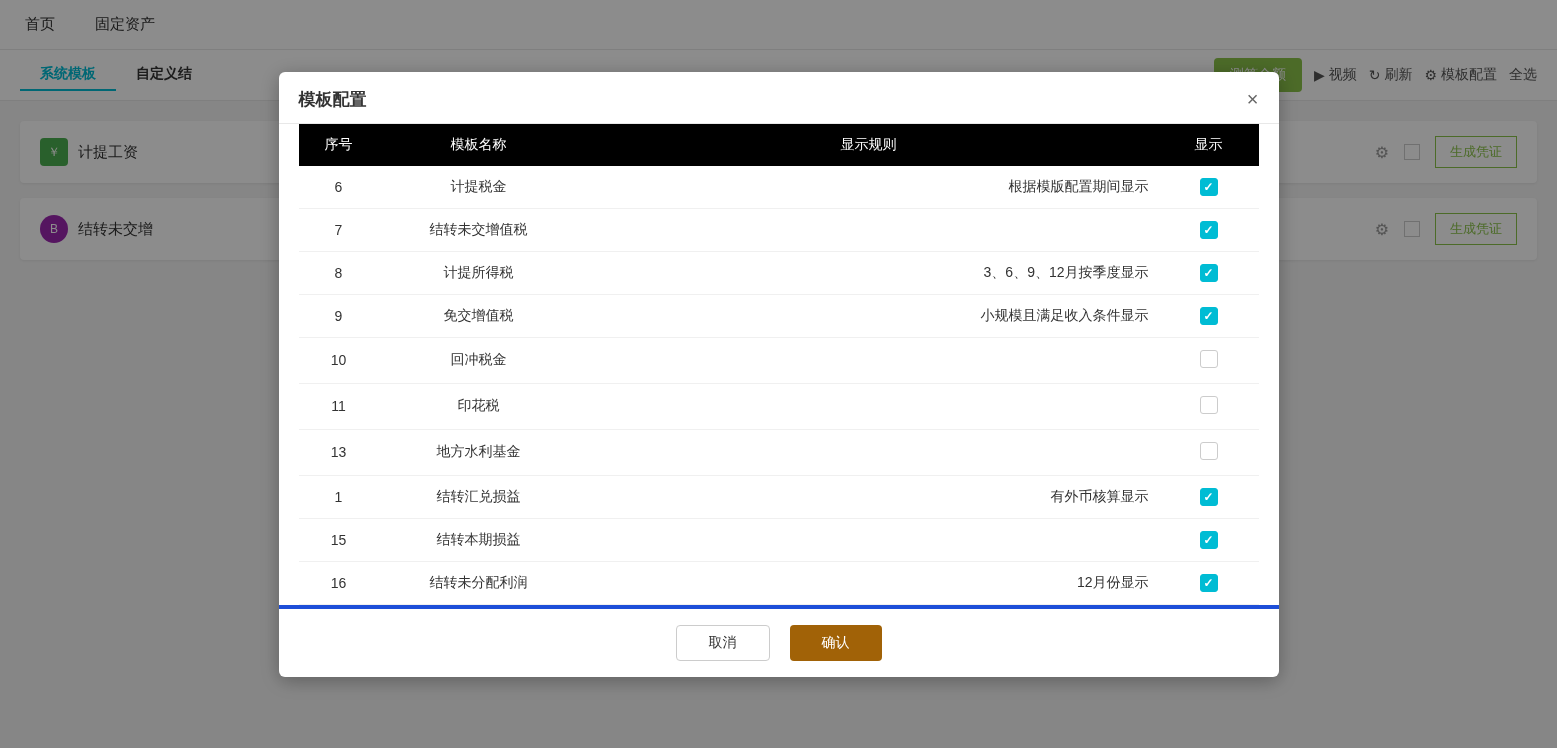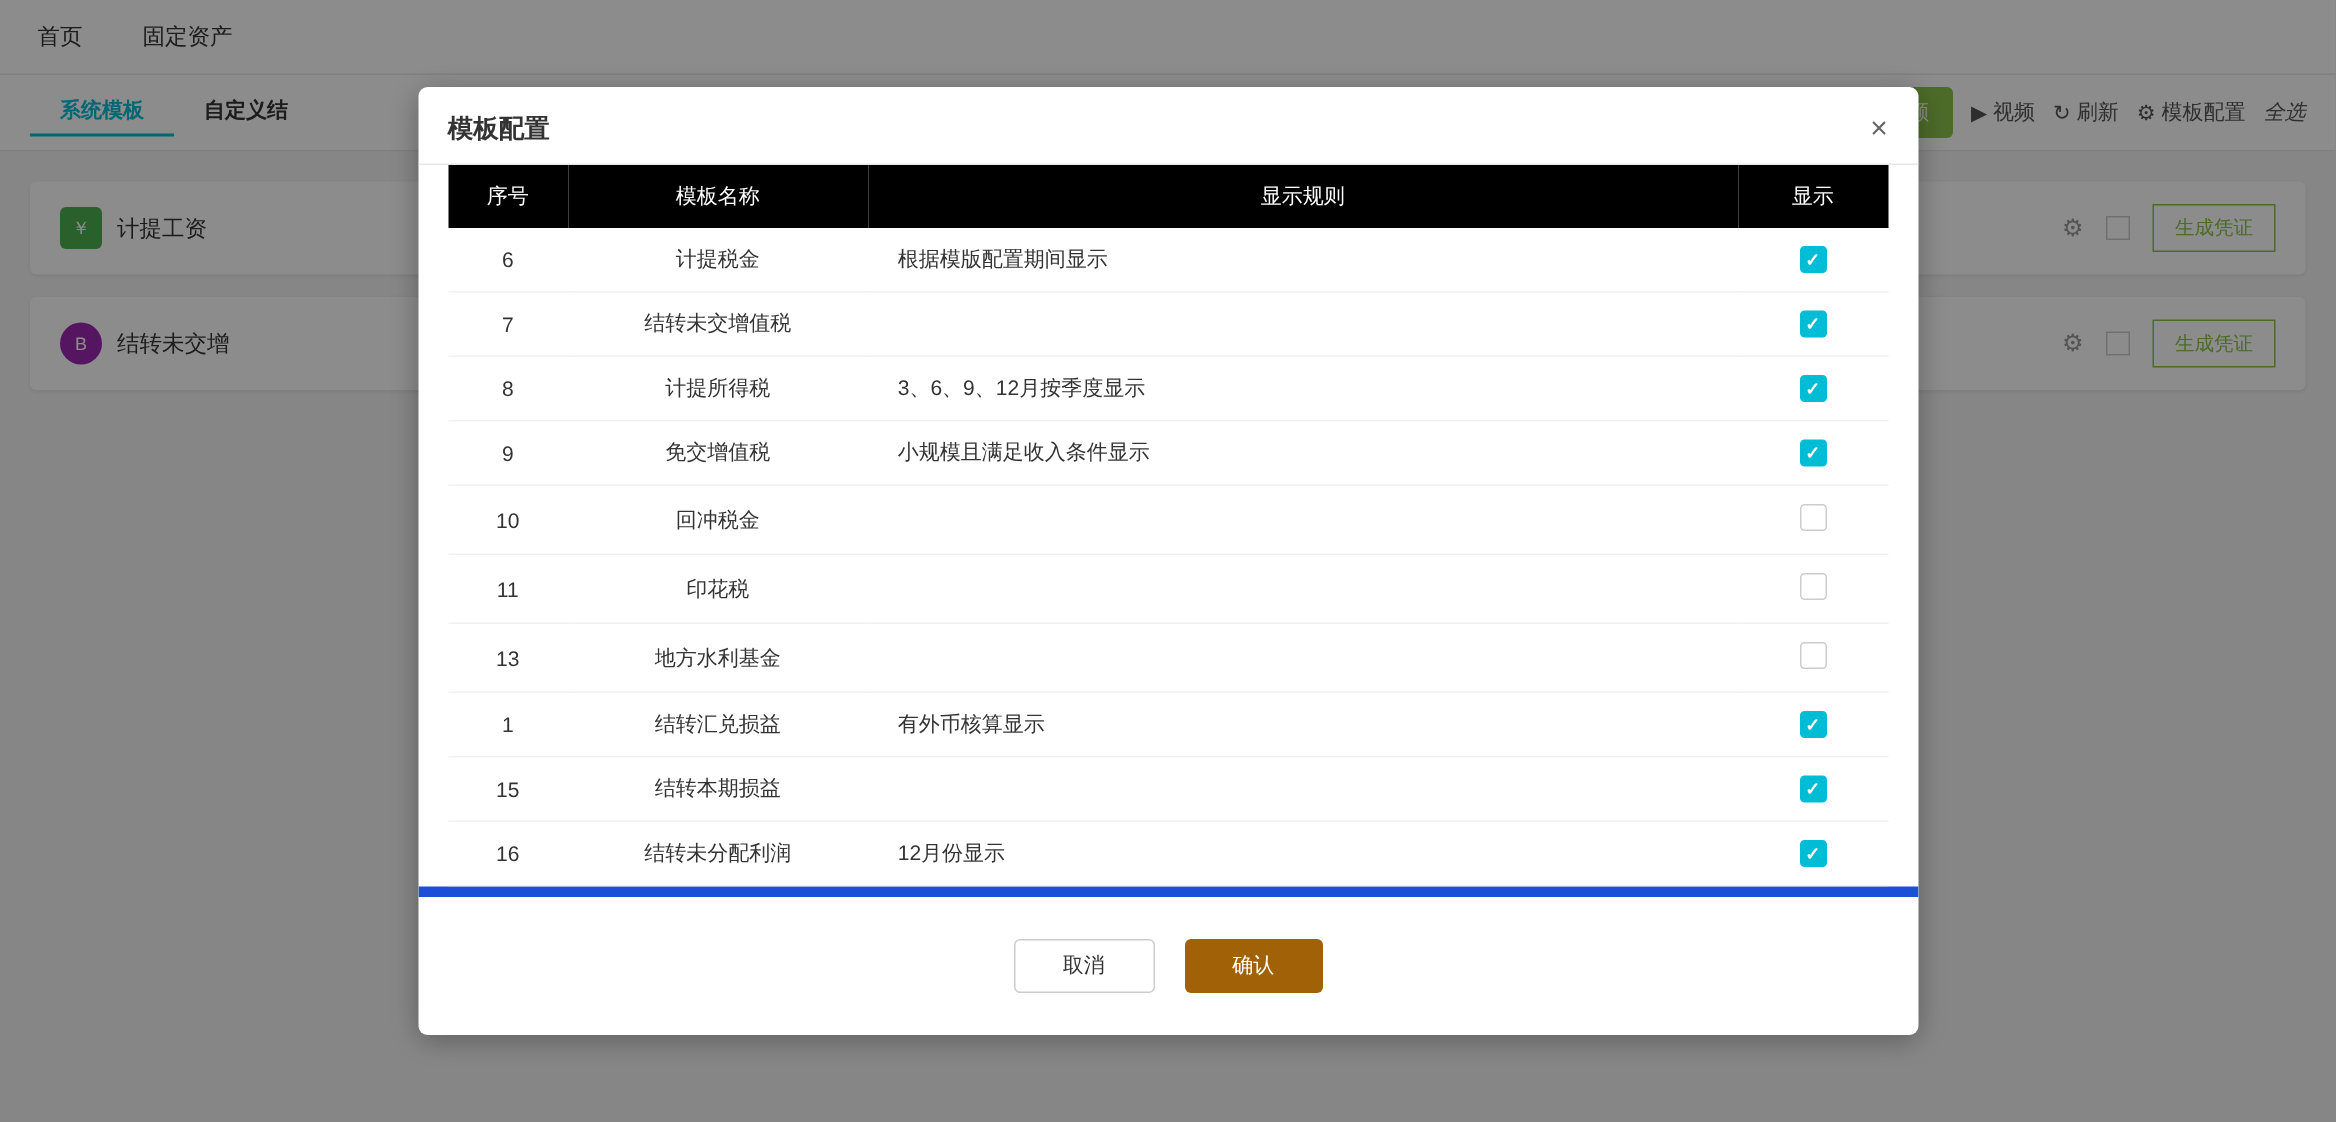--- a/index.html
+++ b/index.html
@@ -93,21 +93,20 @@
       color: #555;
       cursor: pointer;
       font-size: 14px;
       display: flex;
       align-items: center;
       gap: 4px;
     }
     .btn-select-all {
       color: #555;
       font-size: 14px;
-      font-style: italic;
     }
 
     
     .content-area {
       padding: 20px;
       display: flex;
       flex-direction: column;
       gap: 15px;
     }
     .card {
@@ -236,21 +235,21 @@
     .config-table tbody tr {
       border-bottom: 1px solid #f0f0f0;
     }
     .config-table tbody tr td {
       padding: 12px 10px;
       text-align: center;
       color: #333;
       font-size: 14px;
     }
     .config-table tbody tr td:nth-child(3) {
-      text-align: left;
+      text-align: right;
       padding-left: 20px;
     }
 
     
     .check-box {
       width: 18px; height: 18px;
       border: 1px solid #ccc;
       border-radius: 3px;
       display: inline-flex;
       align-items: center;
@@ -269,22 +268,22 @@
     }
     .check-box.unchecked {
       background: #fff;
     }
 
     
     .modal-footer {
       display: flex;
       justify-content: center;
       gap: 20px;
-      padding: 28px 20px;
-      border-top: 7px solid #1d4ed8;
+      padding: 16px 20px;
+      border-top: 4px solid #1d4ed8;
     }
     .btn-cancel {
       background: #fff;
       border: 1px solid #ccc;
       color: #333;
       padding: 8px 32px;
       border-radius: 4px;
       cursor: pointer;
       font-size: 14px;
     }

